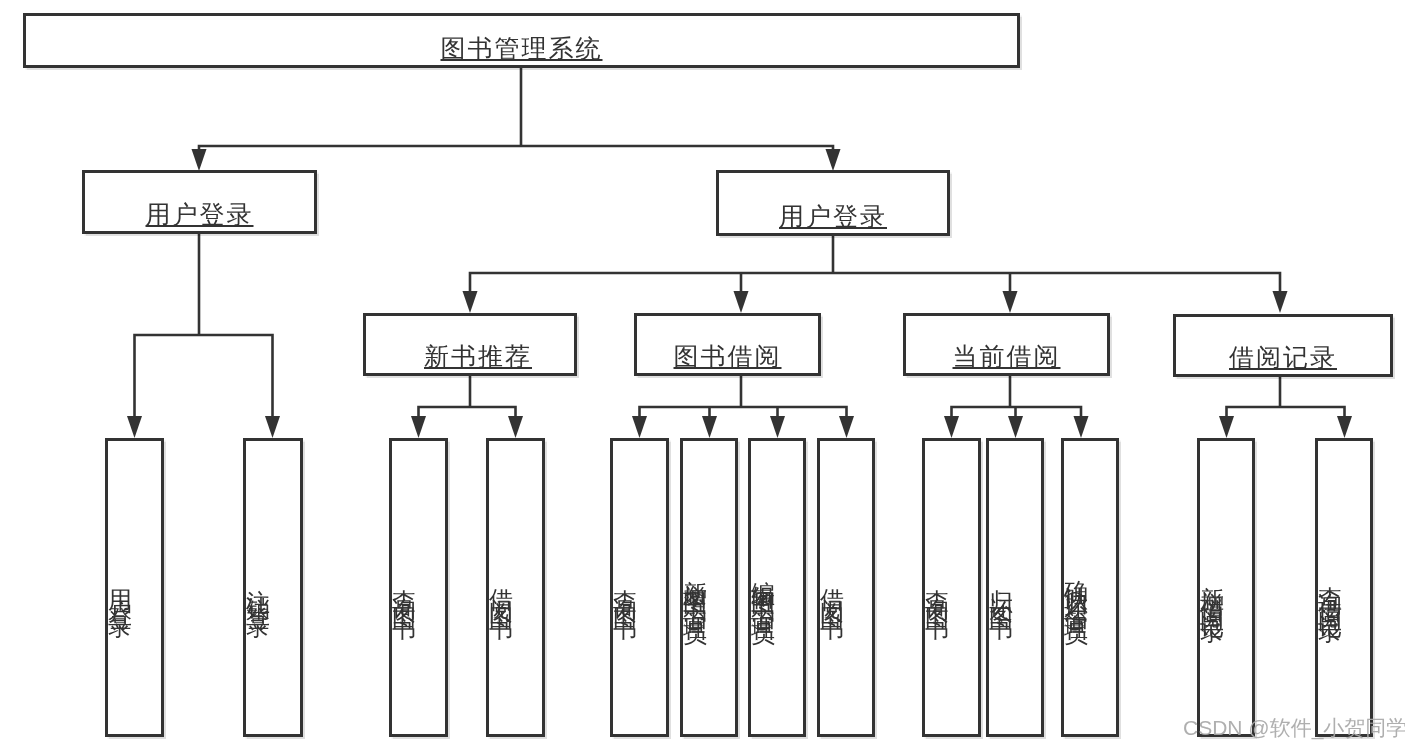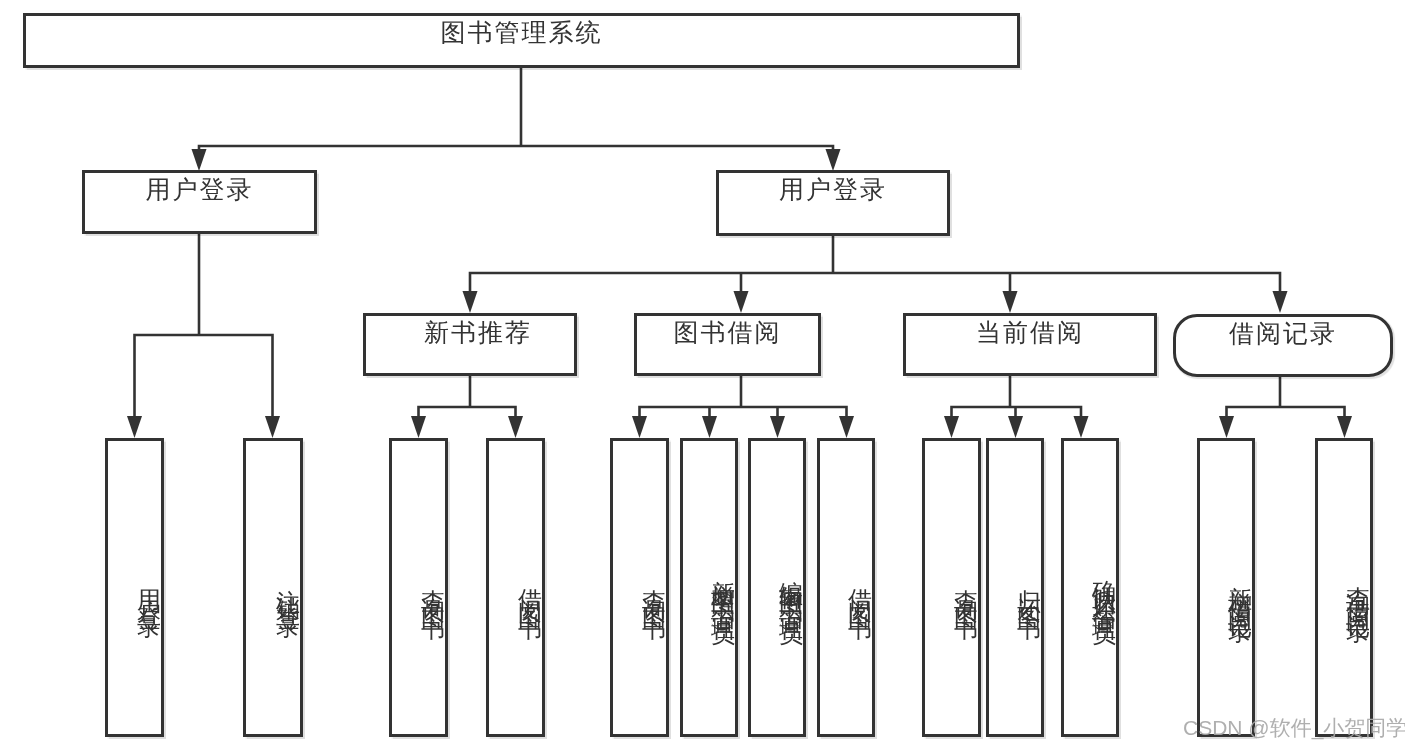--- a/index.html
+++ b/index.html
@@ -21,24 +21,25 @@
     top: 0;
     z-index: 1;
   }
   .node {
     position: absolute;
     box-sizing: border-box;
     background: #ffffff;
     border: 3px solid #333333;
     box-shadow: 1.5px 1.5px 1px rgba(0,0,0,0.12);
     display: flex;
-    align-items: flex-start;
+    align-items: flex-end;
     justify-content: center;
     color: #333333;
     z-index: 2;
+    text-decoration: underline;
   }
   .h-label {
     font-size: 25px;
     letter-spacing: 2px;
     white-space: nowrap;
   }
   .leaf {
     writing-mode: vertical-rl;
     text-orientation: mixed;
   }
@@ -146,24 +147,24 @@
   <div class="node" style="left:716px; top:170px; width:234px; height:66px;">
     <span class="h-label">用户登录</span>
   </div>
 
   <div class="node" style="left:363px; top:313px; width:214px; height:63px;padding-left:16px;">
     <span class="h-label">新书推荐</span>
   </div>
   <div class="node" style="left:634px; top:313px; width:187px; height:63px;">
     <span class="h-label">图书借阅</span>
   </div>
-  <div class="node" style="left:903px; top:313px; width:254px; height:63px;">
+  <div class="node" style="left:903px; top:313px; width:207px; height:63px;">
     <span class="h-label">当前借阅</span>
   </div>
-  <div class="node" style="left:1173px; top:314px; width:220px; height:63px;border-radius:24px;">
+  <div class="node" style="left:1173px; top:314px; width:220px; height:63px;">
     <span class="h-label">借阅记录</span>
   </div>
 
   <div class="node leaf" style="left:105px; top:438px; width:59px; height:299px;">
     <span class="v-label">用户登录</span>
   </div>
   <div class="node leaf" style="left:243px; top:438px; width:60px; height:299px;">
     <span class="v-label">注销登录</span>
   </div>
 

